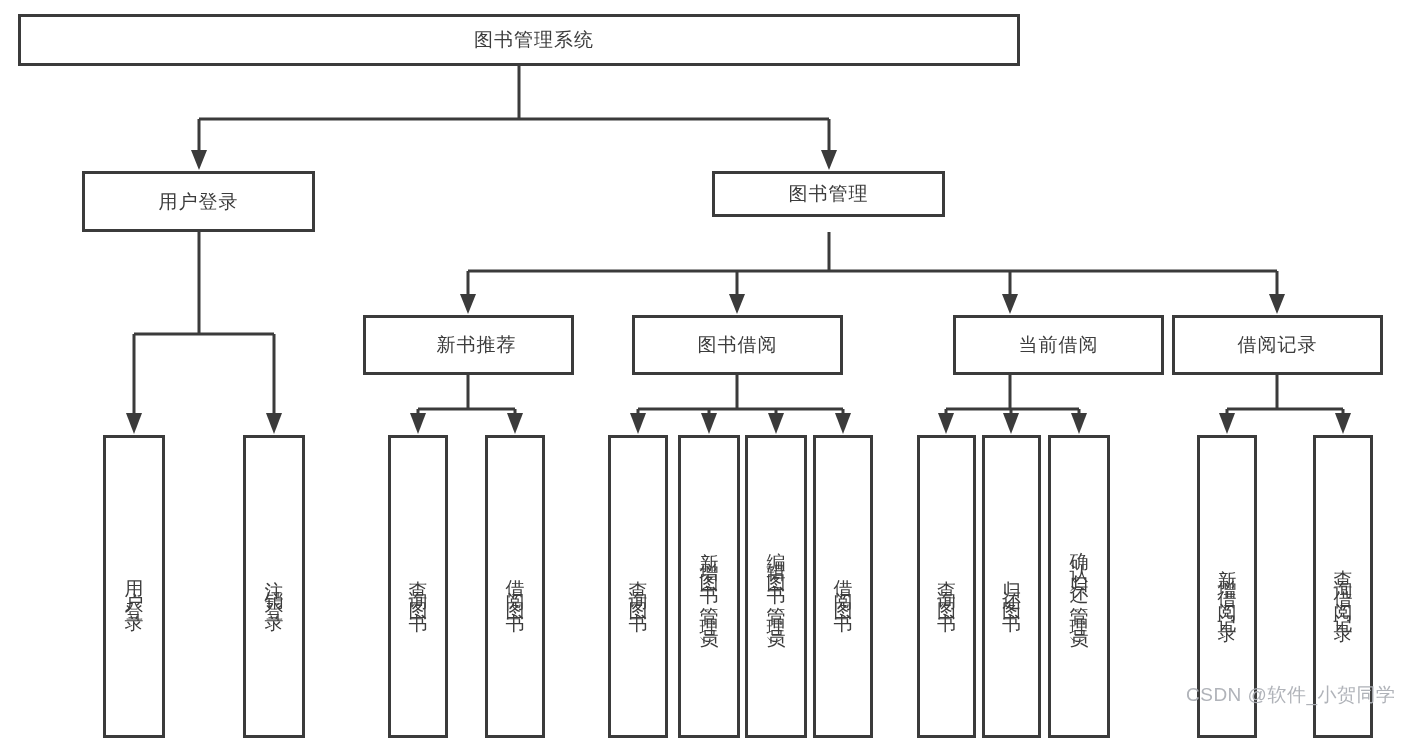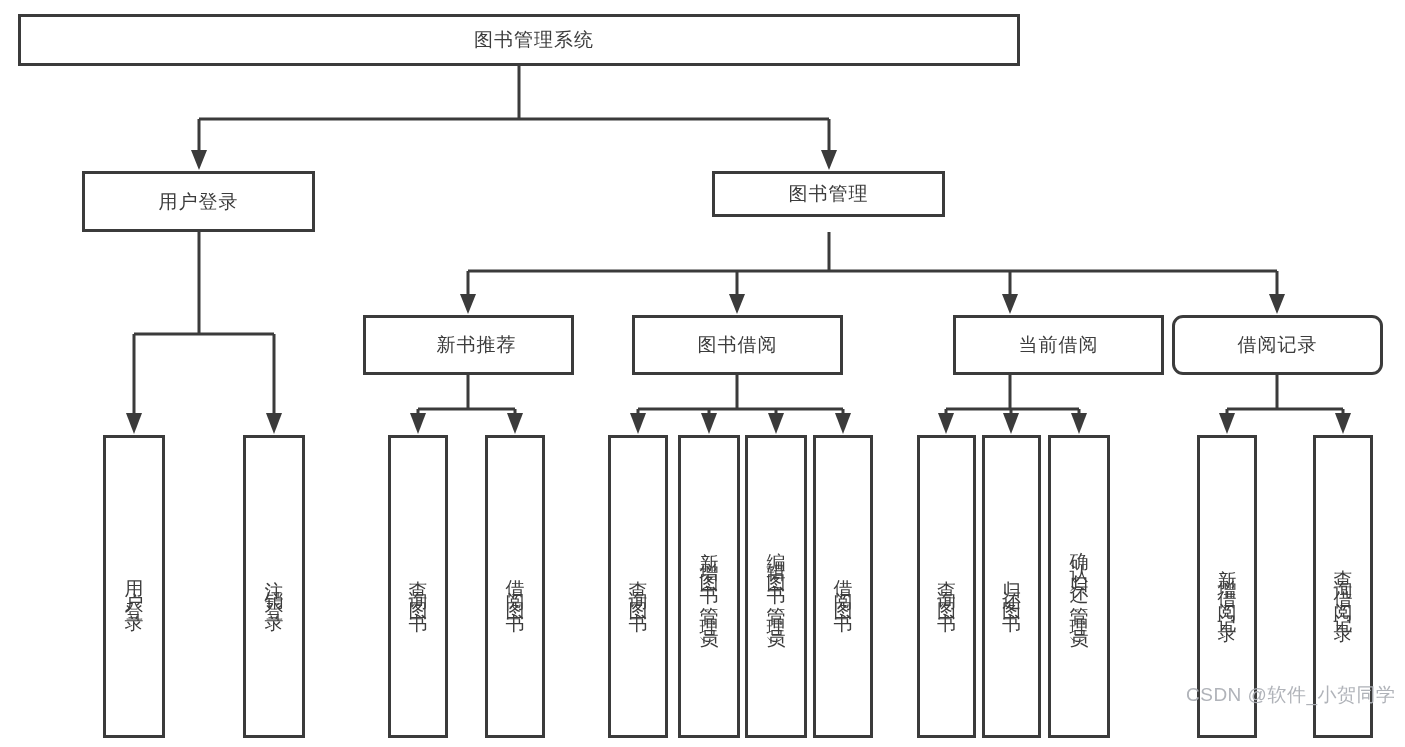--- a/index.html
+++ b/index.html
@@ -46,21 +46,21 @@
     line-height: 1.05;
     white-space: nowrap;
   }
   
   .n-root  { left: 18px;   top: 14px;  width: 1002px; height: 52px; padding-left: 30px; }
   .n-l2a   { left: 82px;   top: 171px; width: 233px;  height: 61px; }
   .n-l2b   { left: 712px;  top: 171px; width: 233px;  height: 46px; }
   .n-l3a   { left: 363px;  top: 315px; width: 211px;  height: 60px; padding-left: 16px; }
   .n-l3b   { left: 632px;  top: 315px; width: 211px;  height: 60px; }
   .n-l3c   { left: 905px;  top: 315px; width: 211px;  height: 60px; margin-left: 48px; }
-  .n-l3d   { left: 1172px; top: 315px; width: 211px;  height: 60px; border-radius: 11px; }
+  .n-l3d   { left: 1172px; top: 315px; width: 211px;  height: 60px; }
   .leaf    { top: 435px;   height: 303px; }
   .n-a1 { left: 103px;  width: 62px; }
   .n-a2 { left: 243px;  width: 62px; }
   .n-b1 { left: 388px;  width: 60px; }
   .n-b2 { left: 485px;  width: 60px; }
   .n-c1 { left: 608px;  width: 60px; }
   .n-c2 { left: 678px;  width: 62px; }
   .n-c3 { left: 745px;  width: 62px; }
   .n-c4 { left: 813px;  width: 60px; }
   .n-d1 { left: 917px;  width: 59px; }

